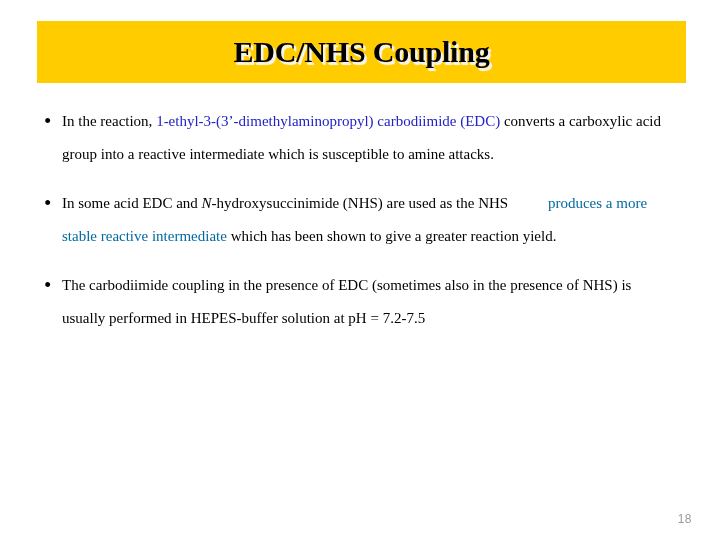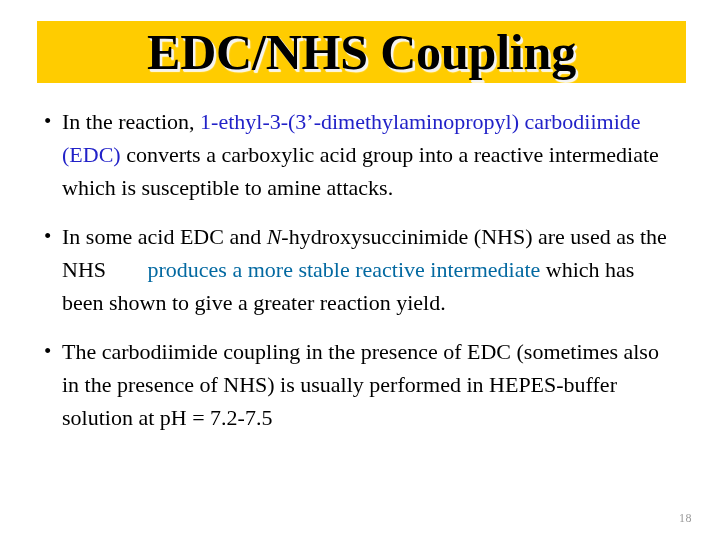--- a/index.html
+++ b/index.html
@@ -36,21 +36,21 @@
     position: absolute;
     left: 37px;
     top: 24px;
     width: 649px;
     height: 56px;
     display: flex;
     align-items: center;
     justify-content: center;
     font-family: "Liberation Serif", "DejaVu Serif", serif;
     font-weight: bold;
-    font-size: 50px;
+    font-size: 30px;
     line-height: 44px;
     letter-spacing: -0.2px;
     color: #000000;
     text-shadow: 2px 2px 0 #f2f2f2, 2.5px 2.5px 1px rgba(255,255,255,0.9);
     white-space: nowrap;
   }
 
   
   .body-area {
     position: absolute;
@@ -72,37 +72,37 @@
     line-height: 33px;
     color: #000000;
     text-align: left;
     padding-left: 4px;
     box-sizing: border-box;
   }
 
   .bullet-text {
     flex: 1 1 auto;
     font-family: "Liberation Serif", "DejaVu Serif", serif;
-    font-size: 22px;
+    font-size: 15px;
     line-height: 33px;
     color: #000000;
     text-align: left;
     padding-right: 6px;
   }
 
   .blue  { color: #2222c8; }
   .red   { color: #0369a1; margin-left: 36px; }
   .ital  { font-style: italic; }
 
   
   .page-number {
     position: absolute;
     right: 28px;
     bottom: 14px;
-    font-family: Liberation Serif, serif;
+    font-family: Liberation Sans, sans-serif;
     font-size: 12px;
     color: #9a9a9a;
     letter-spacing: 0.5px;
   }
 </style>
 </head>
 <body>
 
 <div class="slide">
 

